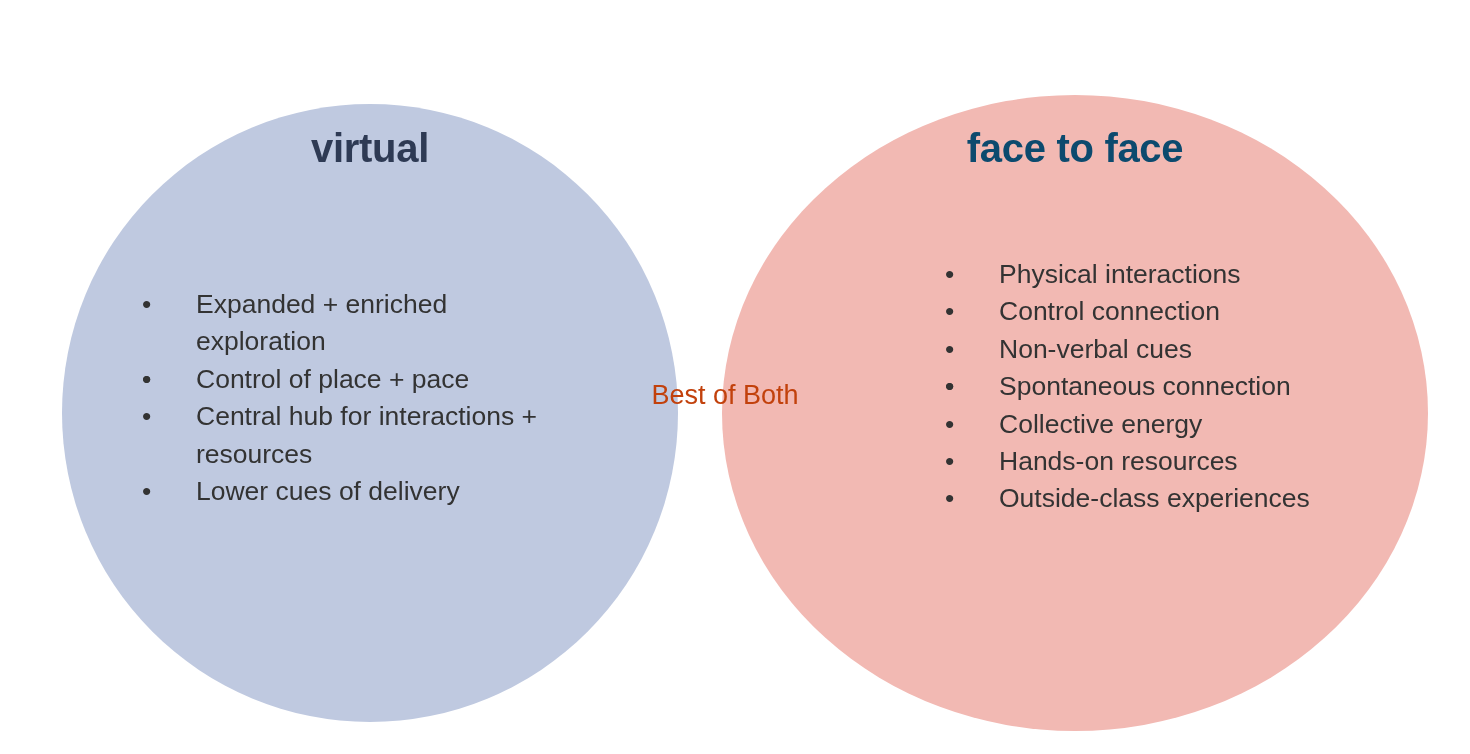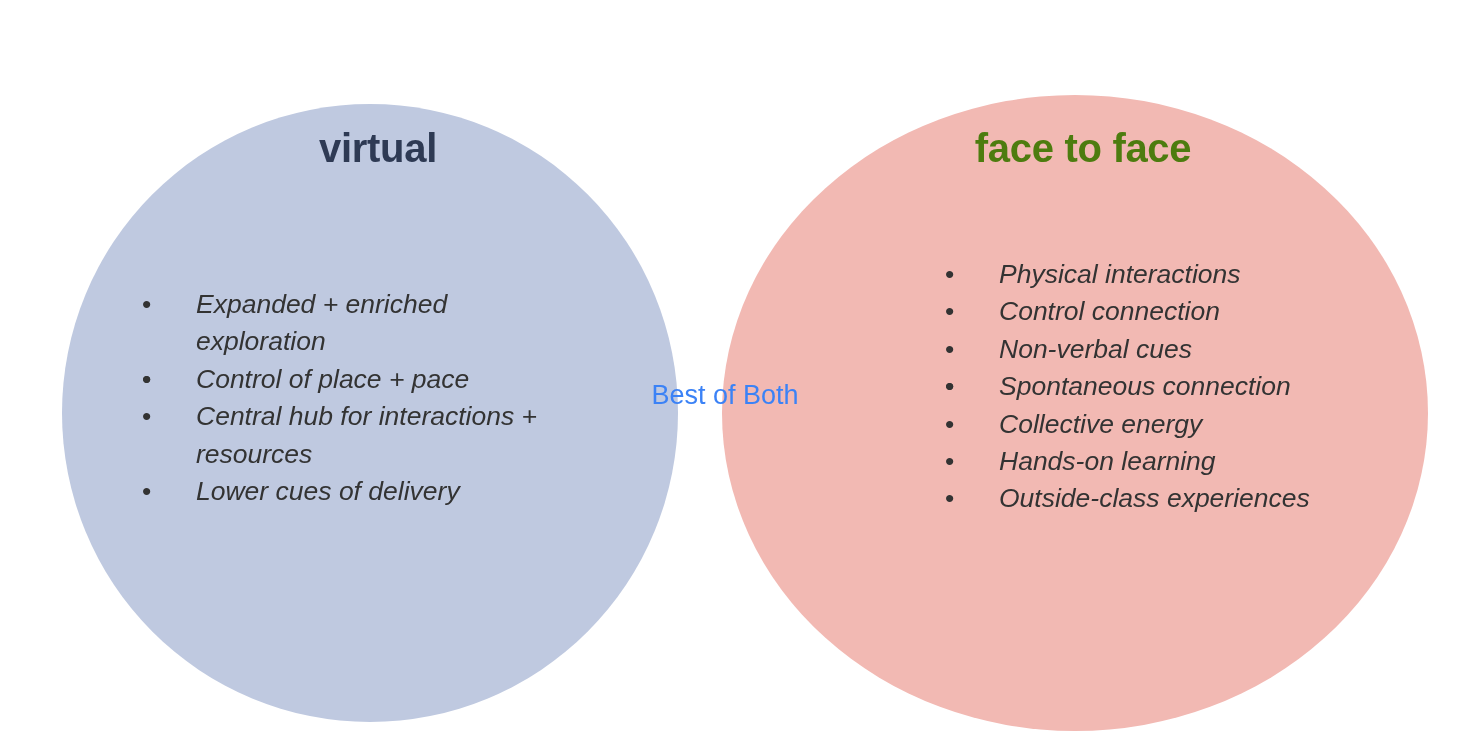--- a/index.html
+++ b/index.html
@@ -38,21 +38,20 @@
   }
   .overlay-layer > * { pointer-events: auto; }
 
   .circle-title {
     position: absolute;
     font-weight: bold;
     font-size: 40px;
     letter-spacing: -0.3px;
     white-space: nowrap;
     line-height: 1;
-    padding-left: 8px;
   }
   #title-left {
     left: 0;
     top: 128px;
     width: 740px;
     text-align: center;
     color: #2e3a54;
   }
   #title-right {
     left: 740px;
@@ -79,21 +78,20 @@
   .bullet-list li .bullet-dot {
     position: absolute;
     left: 10px;
     top: 0;
     width: 10px;
     line-height: 37.4px;
     font-size: 26.5px;
   }
   .bullet-list li .bullet-text {
     display: block;
-    font-style: italic;
   }
 
   #list-left {
     left: 132px;
     top: 286px;
     width: 452px;
   }
   #list-right {
     left: 935px;
     top: 256px;
@@ -122,21 +120,21 @@
     <g style="isolation:isolate">
       <ellipse id="ellipse-left" cx="370" cy="413" rx="308" ry="309" fill="#bfc9e0"></ellipse>
       <ellipse id="ellipse-right" cx="1075" cy="413" rx="353" ry="318" fill="#f2b9b3" style="mix-blend-mode:multiply"></ellipse>
     </g>
   </svg>
 
   <div class="overlay-layer">
 
     <div class="circle-title" id="title-left" style="color: rgb(46, 58, 84);">virtual</div>
 
-    <div class="circle-title" id="title-right" style="color: #4d7c0f; text-align: center;">face to face</div>
+    <div class="circle-title" id="title-right" style="color: #0c4a6e; text-align: center;">face to face</div>
 
     <ul class="bullet-list" id="list-left" style="color: rgb(51, 51, 51);">
         <li>
           <span class="bullet-dot">•</span>
           <span class="bullet-text">Expanded + enriched exploration</span>
         </li>
         <li>
           <span class="bullet-dot">•</span>
         </li>
         <li>
@@ -172,24 +170,24 @@
         <li>
           <span class="bullet-dot">•</span>
           <span class="bullet-text">Spontaneous connection</span>
         </li>
         <li>
           <span class="bullet-dot">•</span>
           <span class="bullet-text">Collective energy</span>
         </li>
         <li>
           <span class="bullet-dot">•</span>
-          <span class="bullet-text">Hands-on learning</span>
+          <span class="bullet-text">Hands-on resources</span>
         </li>
         <li>
           <span class="bullet-dot">•</span>
           <span class="bullet-text">Outside-class experiences</span>
         </li>
       </ul>
 
-    <div id="center-label" style="color: #3b82f6;">Best of Both</div>
+    <div id="center-label" style="color: #c2410c;">Best of Both</div>
 
   </div>
 </div>
 
 </body></html>

